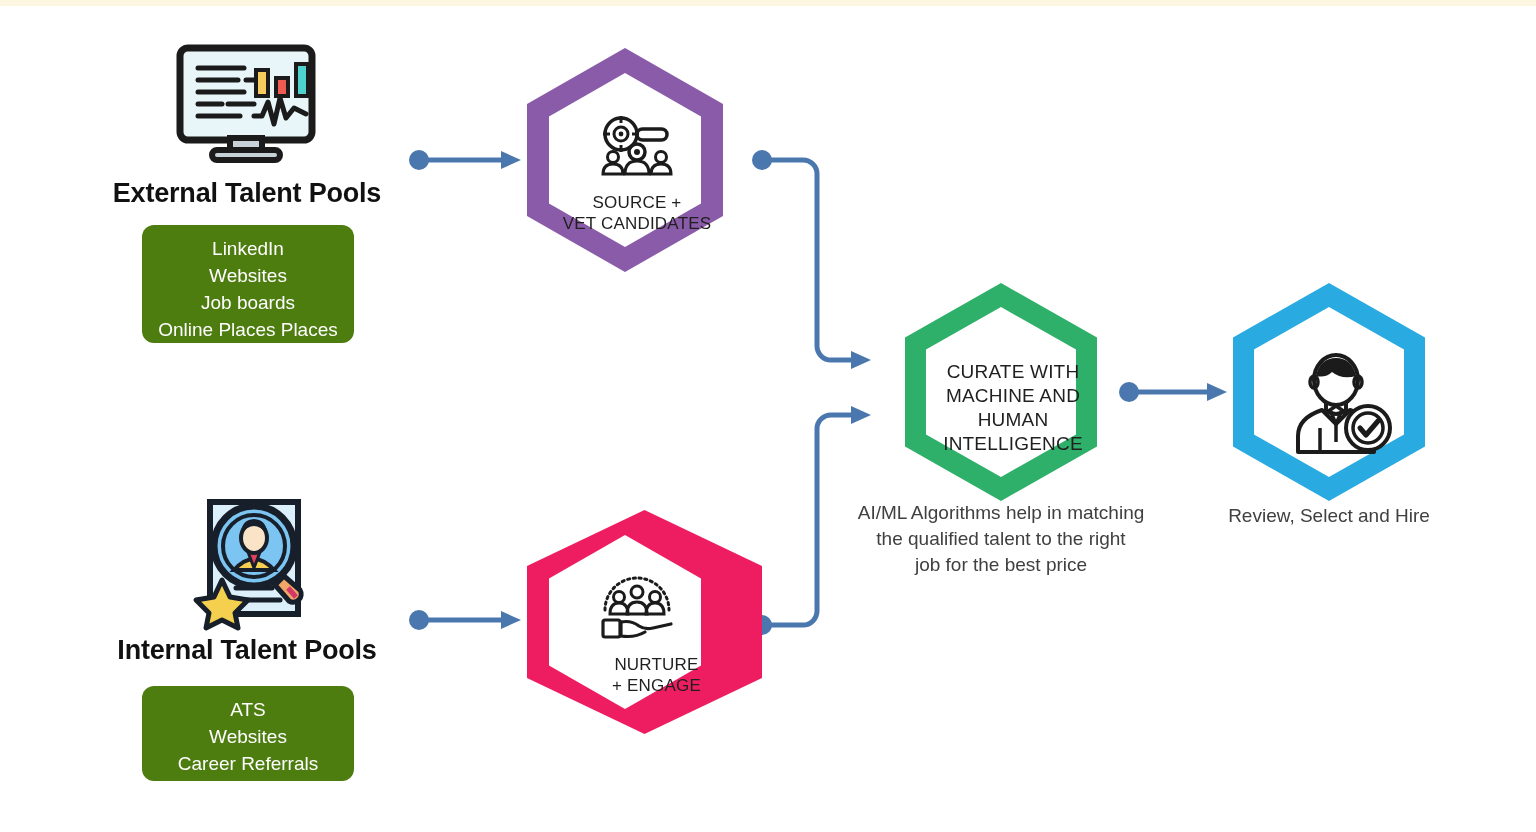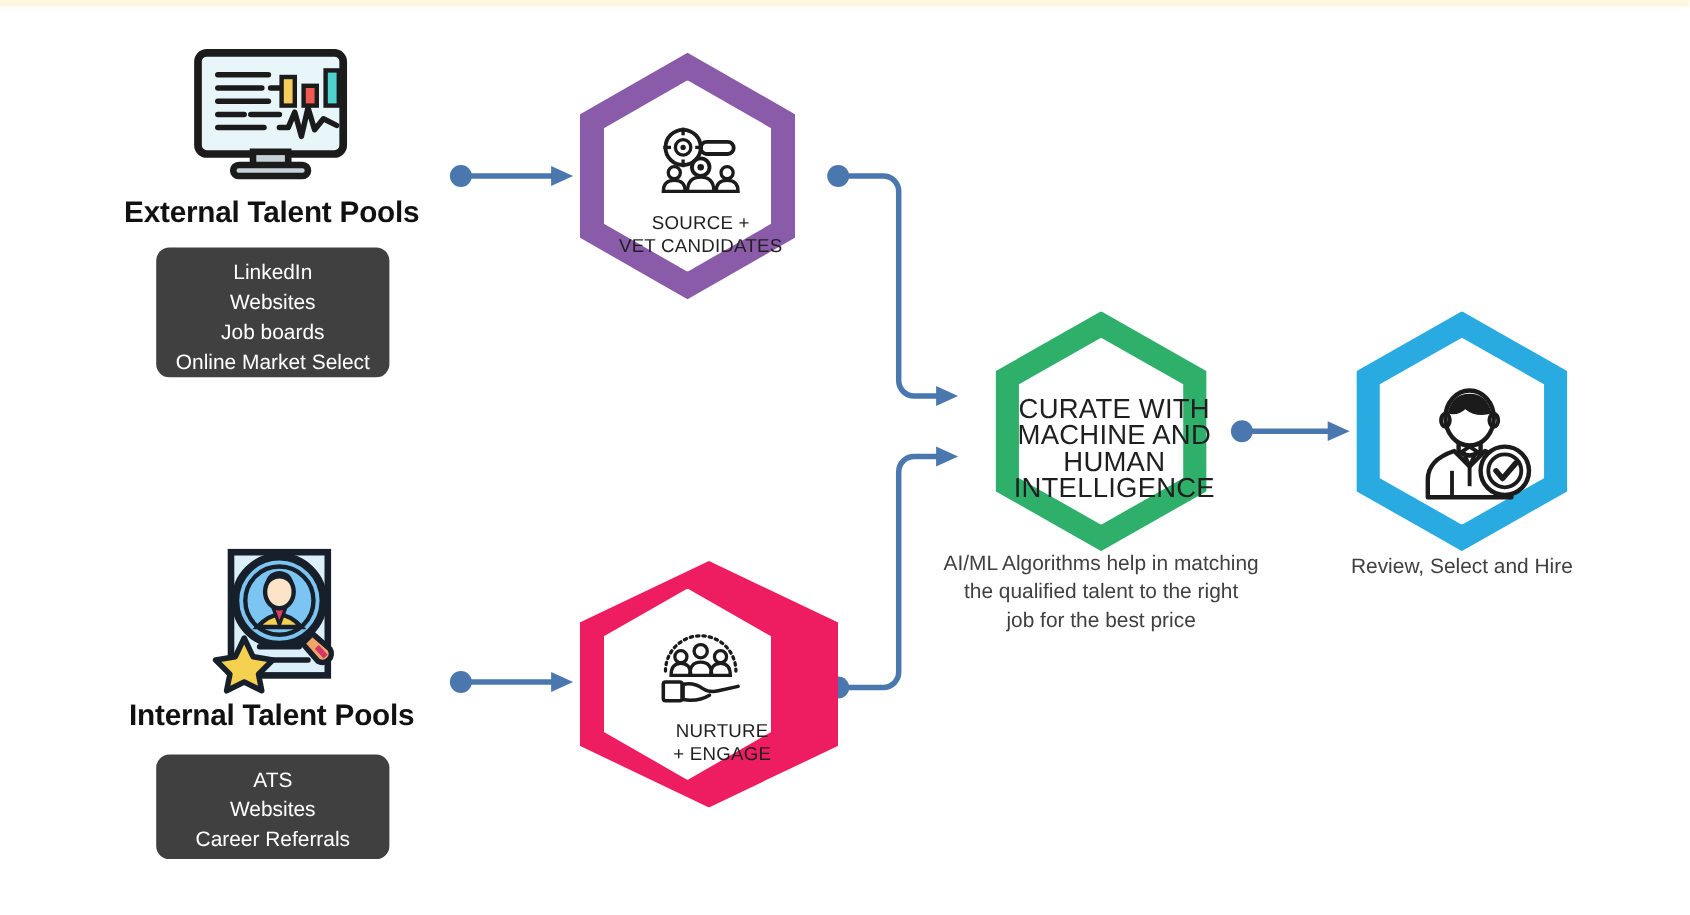--- a/index.html
+++ b/index.html
@@ -35,21 +35,21 @@
     position: absolute;
     text-align: center;
     font-weight: bold;
     font-size: 27px;
     color: #111111;
     letter-spacing: -0.2px;
     white-space: nowrap;
   }
   .pool-box {
     position: absolute;
-    background: #404040;
+    background: #4d7c0f;
     border-radius: 12px;
     color: #ffffff;
     text-align: center;
     font-size: 19px;
     line-height: 27px;
     padding: 10px 14px;
     box-sizing: border-box;
   }
   .pool-box div { white-space: nowrap; }
 
@@ -81,21 +81,21 @@
   .hex-label {
     text-align: center;
     font-size: 17px;
     line-height: 21px;
     color: #1f1f1f;
     letter-spacing: 0.2px;
     white-space: pre-line;
     margin-top: 6px;
   }
   .hex-label.big {
-    font-size: 25px;
+    font-size: 19px;
     line-height: 24px;
     margin-top: 0;
   }
 
   
   .caption {
     position: absolute;
     text-align: center;
     font-size: 19px;
     line-height: 26px;
@@ -134,21 +134,21 @@
       <rect x="40" y="108" width="68" height="10" rx="5" fill="#c6d2d8" stroke="#1b1b1b" stroke-width="6"></rect>
     </svg>
   </div>
 
   <div class="pool-title" style="left:0px; top:178px; width:494px;">External Talent Pools</div>
 
   <div class="pool-box" style="left:142px; top:225px; width:212px; height:118px;">
     <div>LinkedIn</div>
     <div>Websites</div>
     <div>Job boards</div>
-    <div>Online Market Select</div>
+    <div>Online Places Places</div>
   </div>
 
   <div class="abs" style="left:188px; top:496px; width:134px; height:132px;">
     <svg width="134" height="132" viewBox="0 0 134 132">
       <rect x="22" y="6" width="88" height="112" fill="#dcf0fb" stroke="#17202a" stroke-width="6"></rect>
       <line x1="48" y1="92" x2="84" y2="92" stroke="#17202a" stroke-width="5" stroke-linecap="round"></line>
       <line x1="40" y1="104" x2="92" y2="104" stroke="#17202a" stroke-width="5" stroke-linecap="round"></line>
       <circle cx="66" cy="50" r="40" fill="#7cc4f2" stroke="#17202a" stroke-width="7"></circle>
       <circle cx="66" cy="50" r="31" fill="#7cc4f2" stroke="#17202a" stroke-width="4"></circle>
       <path d="M46 74 q20 -22 40 0 z" fill="#f5cf4e" stroke="#17202a" stroke-width="4"></path>

